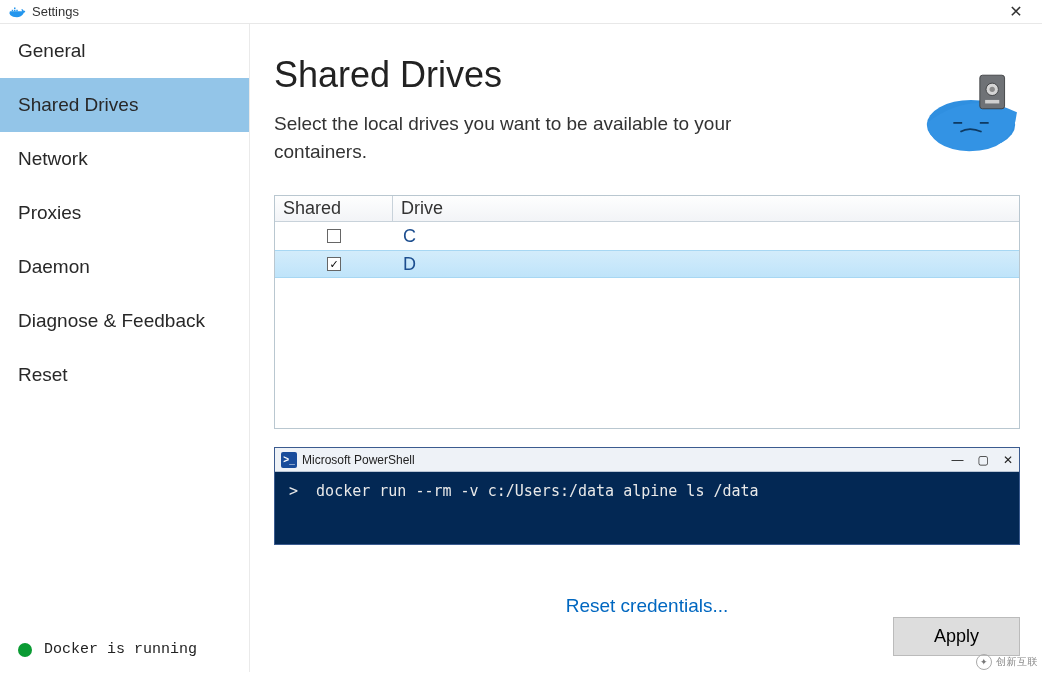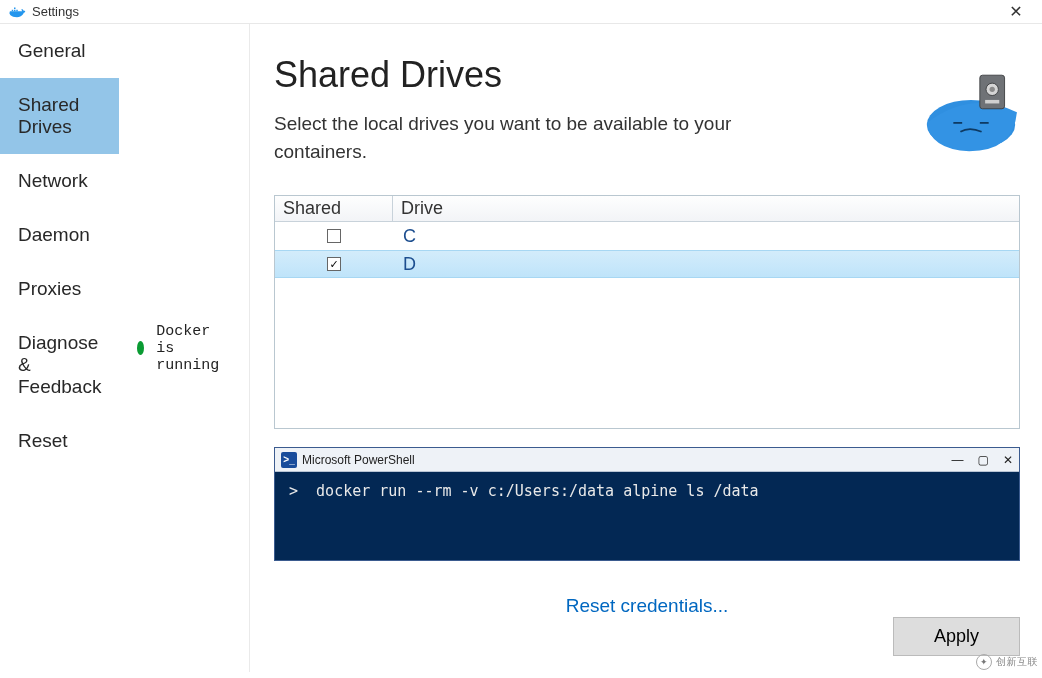--- a/index.html
+++ b/index.html
@@ -31,21 +31,21 @@
     display: flex; align-items: center; justify-content: center;
     font-size: 16px;
   }
   .body {
     display: flex;
     height: calc(678px - 30px);
   }
   .sidebar {
     width: 250px;
     border-right: 1px solid #eaeaea;
-    display: flex; 
+    display: flex; flex-direction: column;
   }
   .nav { flex: 1; }
   .nav-item {
     padding: 16px 18px;
     font-size: 19px;
     color: #282828;
     cursor: pointer;
   }
   .nav-item.active {
     background: #93c5e8;
@@ -151,21 +151,21 @@
     color: #fff; font-size: 10px; font-weight: bold;
     border-radius: 2px;
   }
   .ps-controls { margin-left: auto; display: flex; gap: 14px; color: #222; }
   .ps-body {
     background: #032854;
     color: #e9e9e9;
     font-family: Consolas, "Lucida Console", monospace;
     font-size: 15px;
     padding: 10px 14px;
-    height: 88px;
+    height: 72px;
     white-space: pre;
     overflow: hidden;
   }
   .footer {
     display: flex;
     align-items: center;
     padding-top: 18px;
     margin-top: auto;
     flex-direction: column;
   }
@@ -212,22 +212,22 @@
   <span class="close">✕</span>
 </div>
 
 <div class="body">
 
   <div class="sidebar">
     <div class="nav">
       <div class="nav-item"><span>General</span></div>
       <div class="nav-item active"><span>Shared Drives</span></div>
       <div class="nav-item"><span>Network</span></div>
+      <div class="nav-item"><span>Proxies</span></div>
       <div class="nav-item"><span>Daemon</span></div>
-      <div class="nav-item"><span>Proxies</span></div>
       <div class="nav-item"><span>Diagnose &amp; Feedback</span></div>
       <div class="nav-item"><span>Reset</span></div>
     </div>
     <div class="status">
       <span class="dot"></span>
       <span>Docker is running</span>
     </div>
   </div>
 
   <div class="main">

